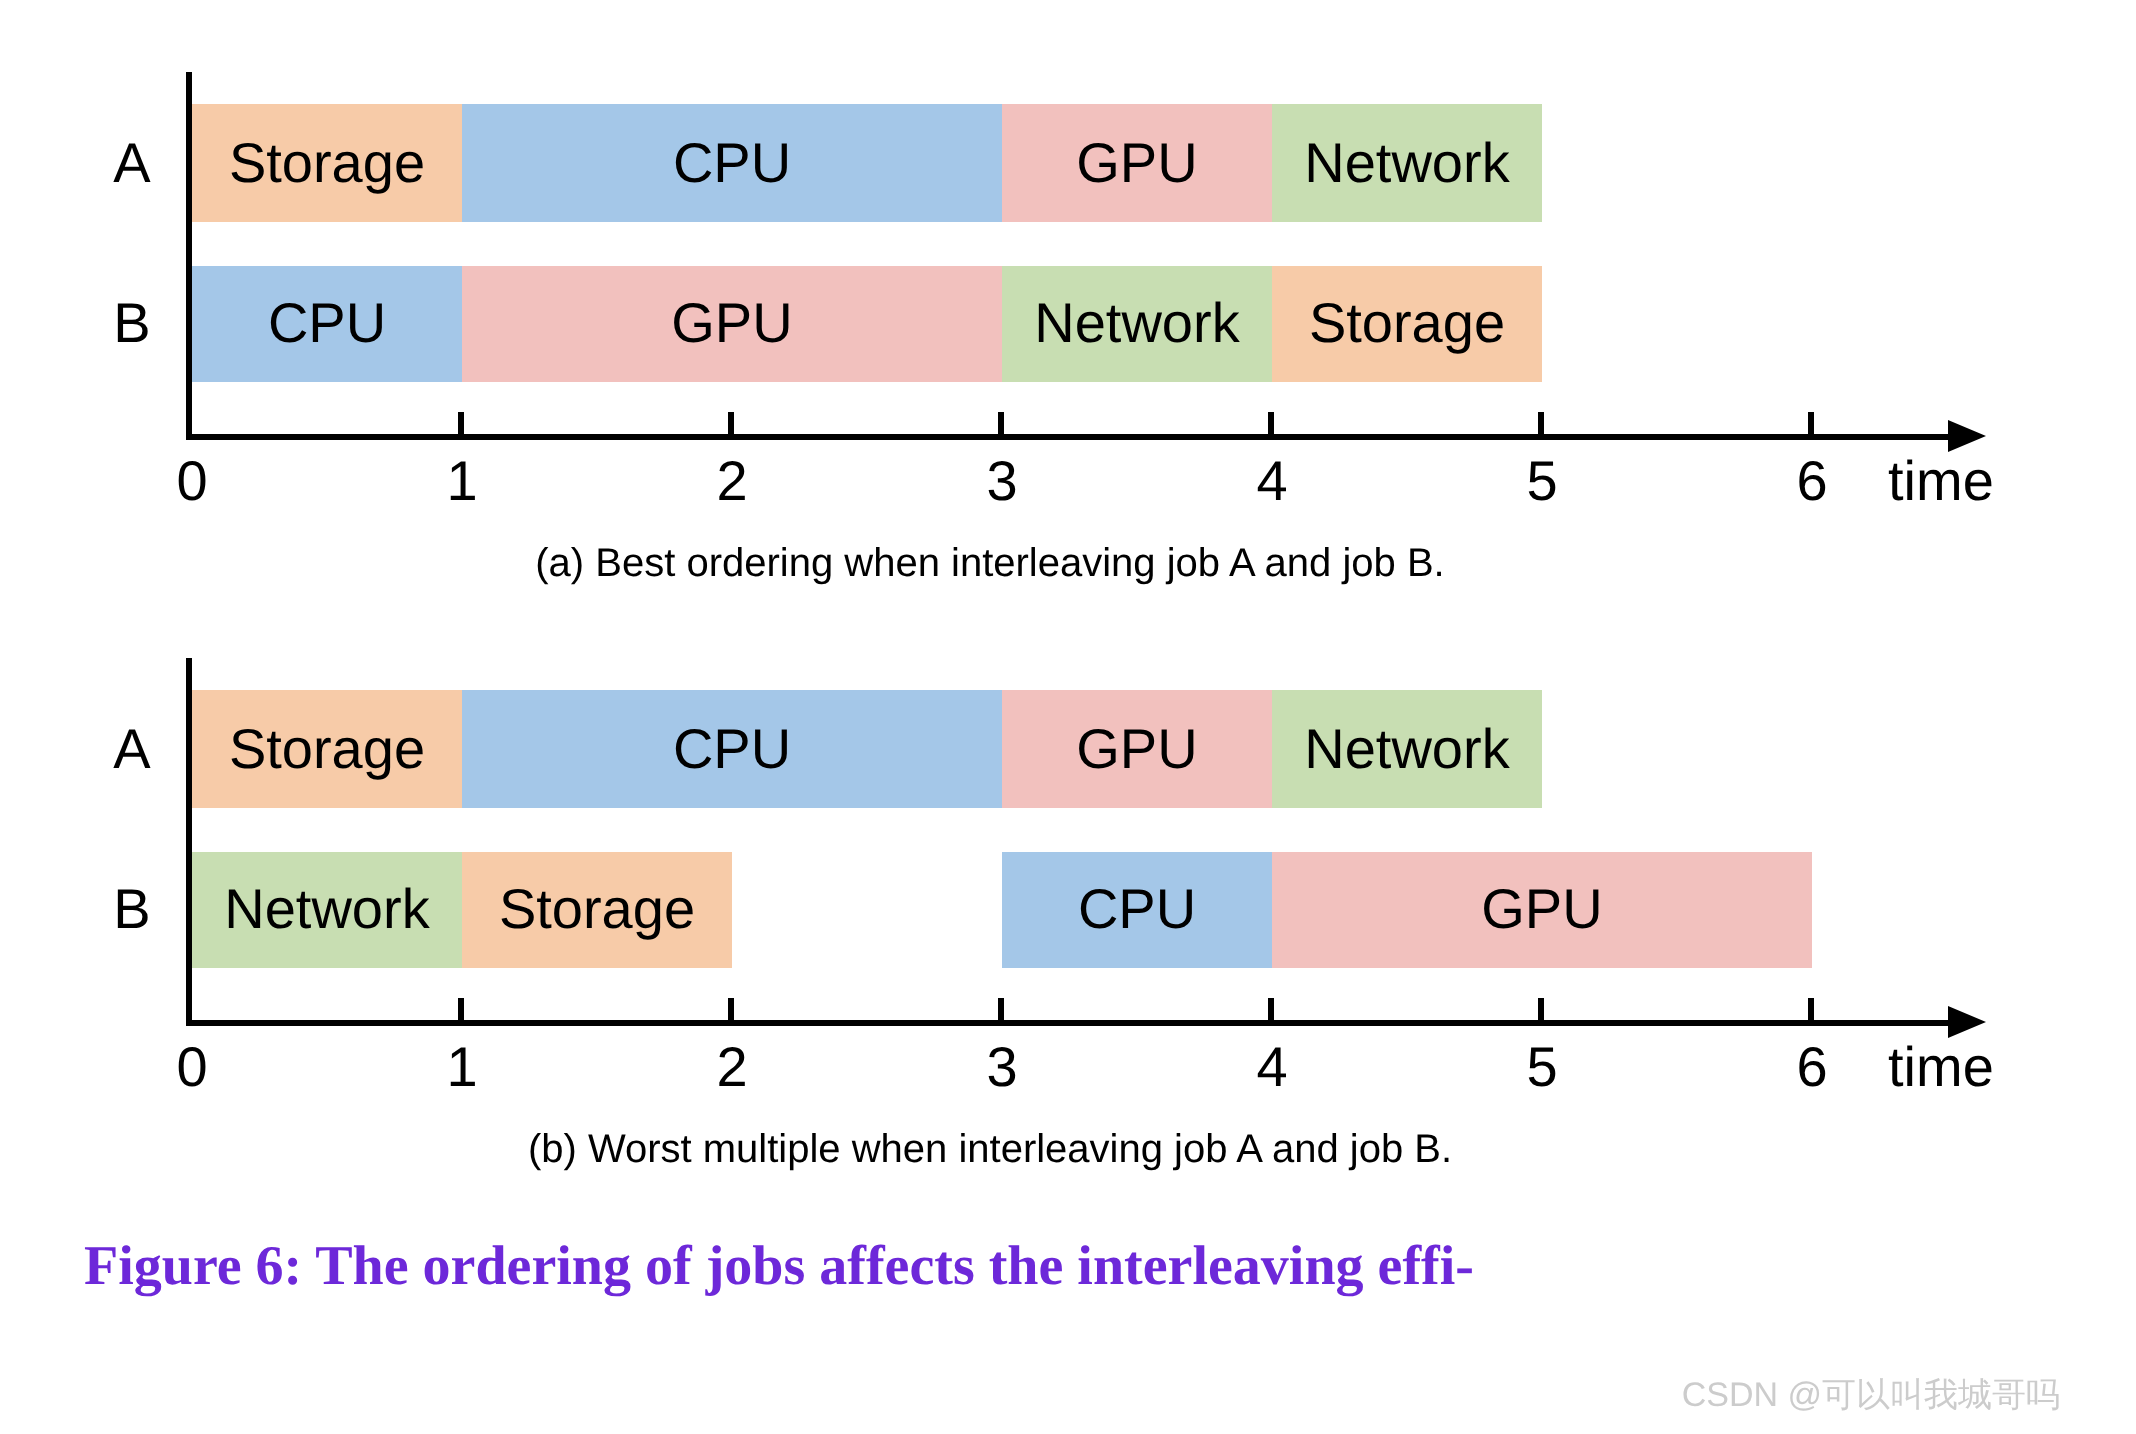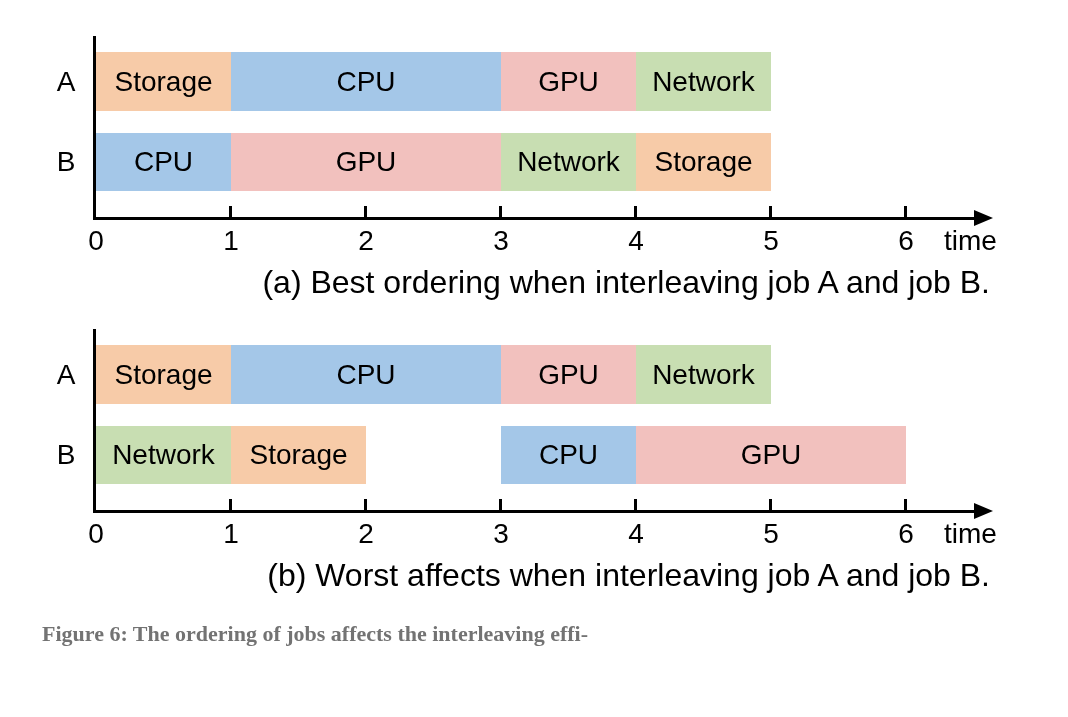--- a/index.html
+++ b/index.html
@@ -85,34 +85,34 @@
     text-align: center;
     font-size: 28px;
     overflow: hidden;
     white-space: nowrap;
   }
   .panel-caption {
     position: absolute;
     left: 0;
     top: 230px;
     width: 990px;
-    text-align: right;
-    font-size: 32px;
+    text-align: center;
+    font-size: 20px;
     line-height: 32px;
   }
   .figcap {
     position: absolute;
     left: 42px;
     top: 616px;
     width: 1000px;
     font-family: "Liberation Serif", serif;
     font-weight: bold;
-    font-size: 22px;
+    font-size: 28px;
     line-height: 36px;
-    color: #737373;
+    color: #6d28d9;
   }
   .figcap-line { display: block; }
   .watermark {
     position: absolute;
     right: 38px;
     top: 686px;
     font-size: 17px;
     color: #cccccc;
     text-shadow: 1px 1px 0 #ffffff;
     white-space: nowrap;
@@ -173,18 +173,19 @@
       <div class="rowlabel" style="top: 16px; height: 59px; line-height: 59px;">A</div>
       <div class="bar" style="left: 96px; width: 135px; top: 16px; height: 59px; line-height: 59px; background: rgb(247, 203, 168);">Storage</div>
       <div class="bar" style="left: 231px; width: 270px; top: 16px; height: 59px; line-height: 59px; background: rgb(164, 199, 232);">CPU</div>
       <div class="bar" style="left: 501px; width: 135px; top: 16px; height: 59px; line-height: 59px; background: rgb(242, 193, 190);">GPU</div>
       <div class="bar" style="left: 636px; width: 135px; top: 16px; height: 59px; line-height: 59px; background: rgb(200, 222, 178);">Network</div>
       <div class="rowlabel" style="top: 97px; height: 58px; line-height: 58px;">B</div>
       <div class="bar" style="left: 96px; width: 135px; top: 97px; height: 58px; line-height: 58px; background: rgb(200, 222, 178);">Network</div>
       <div class="bar" style="left: 231px; width: 135px; top: 97px; height: 58px; line-height: 58px; background: rgb(247, 203, 168);">Storage</div>
       <div class="bar" style="left: 501px; width: 135px; top: 97px; height: 58px; line-height: 58px; background: rgb(164, 199, 232);">CPU</div>
       <div class="bar" style="left: 636px; width: 270px; top: 97px; height: 58px; line-height: 58px; background: rgb(242, 193, 190);">GPU</div>
-      <div class="panel-caption">(b) Worst affects when interleaving job A and job B.</div>
+      <div class="panel-caption">(b) Worst multiple when interleaving job A and job B.</div>
     </div>
   <div class="figcap">
     <span class="figcap-line">Figure 6: The ordering of jobs affects the interleaving effi-</span>
   </div>
+  <div class="watermark">CSDN @可以叫我城哥吗</div>
 </div>
 
 </body></html>

